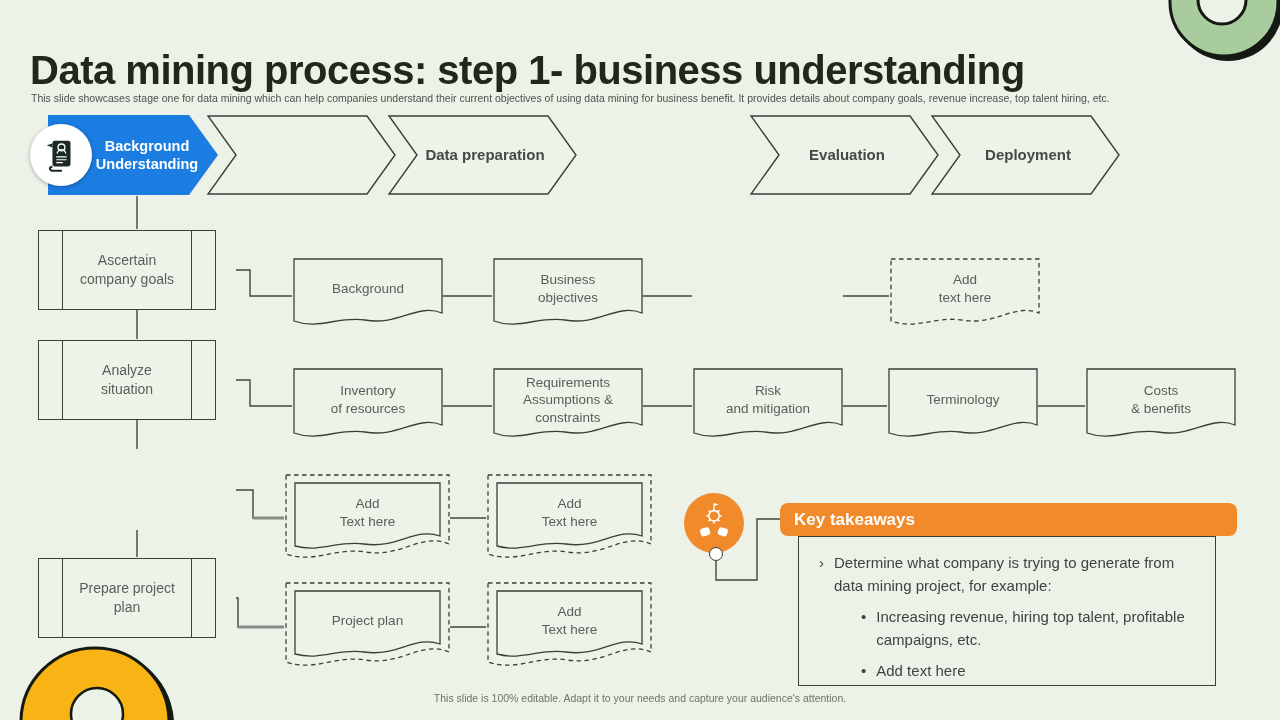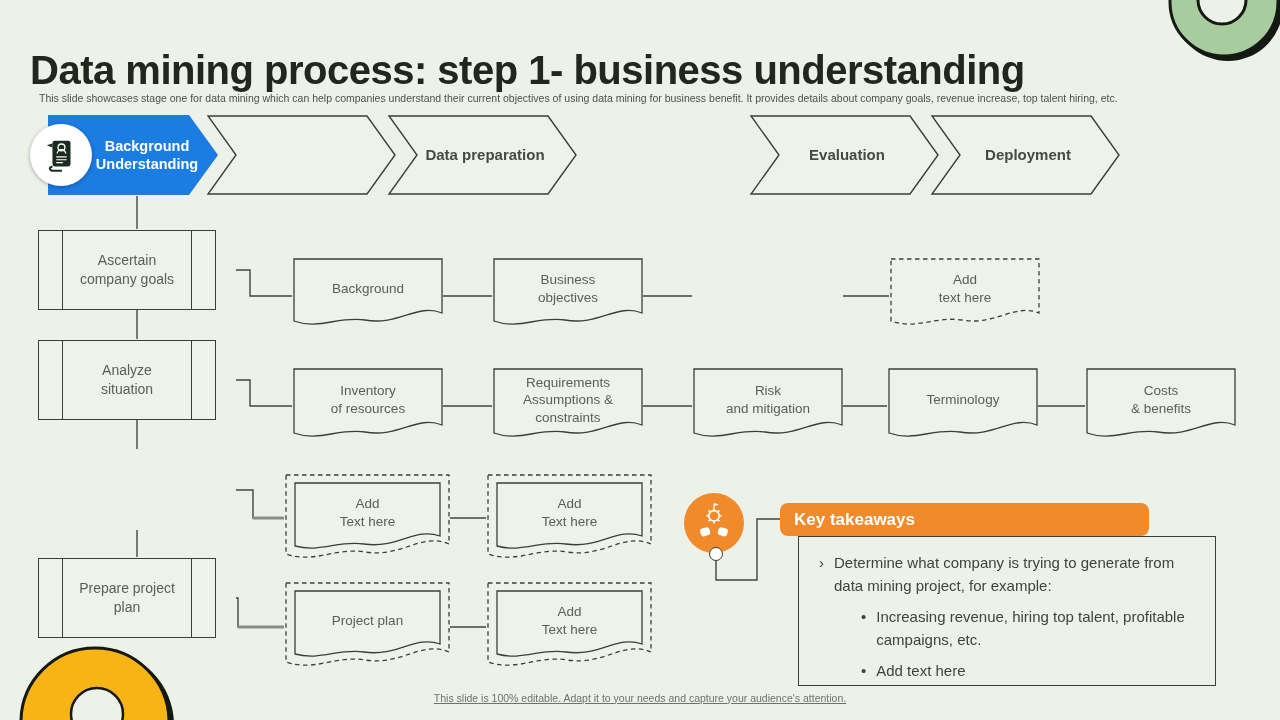--- a/index.html
+++ b/index.html
@@ -8,22 +8,22 @@
     --blue:#1b7ce2; --orange:#f18a2b; --green:#a9cc9e; --yellow:#f8b415;
   }
   *{box-sizing:border-box;}
   html,body{margin:0;padding:0;}
   body{font-family:"Liberation Sans",sans-serif;background:#d8d8d8;}
   #slide{position:relative;width:1280px;height:720px;background:var(--bg);overflow:hidden;}
 
   
   .title{position:absolute;left:30px;top:22px;width:1140px;font-size:40px;font-weight:800;
          letter-spacing:-.5px;color:var(--title);line-height:1.05;}
-  .subtitle{position:absolute;left:39px;top:81px;width:1120px;font-size:10.5px;color:var(--muted);}
-  .footer{position:absolute;left:0;bottom:6px;width:100%;text-align:center;font-size:10.5px;color:#6d746a;text-decoration:underline;}
+  .subtitle{position:absolute;left:31px;top:81px;width:1120px;font-size:10.5px;color:var(--muted);}
+  .footer{position:absolute;left:0;bottom:6px;width:100%;text-align:center;font-size:10.5px;color:#6d746a;}
 
   
   .chev{position:absolute;top:115px;height:80px;}
   .chev svg{position:absolute;left:0;top:0;width:100%;height:100%;overflow:visible;}
   .chev-label{position:absolute;top:0;bottom:0;left:34px;right:30px;display:flex;align-items:center;
               justify-content:center;text-align:center;font-weight:bold;font-size:15px;color:#454b44;
               white-space:pre-line;line-height:1.25;}
   .chev.active .chev-label{left:46px;right:18px;color:#fff;font-size:14.5px;}
   .step-circle{position:absolute;left:30px;top:124px;width:62px;height:62px;border-radius:50%;
                background:#fff;box-shadow:0 1px 4px rgba(0,0,0,.3);display:flex;align-items:center;justify-content:center;}
@@ -46,21 +46,21 @@
              justify-content:center;text-align:center;white-space:pre-line;font-size:13.5px;
              color:var(--boxtext);line-height:1.3;}
   .doc.double .doc-label{bottom:22px;top:6px;}
 
   
   .connectors{position:absolute;inset:0;pointer-events:none;}
   .connectors path{fill:none;stroke:#41463e;stroke-width:1.4px;}
   .connectors path.thick{stroke:#878c85;stroke-width:3px;}
 
   
-  .kt-bar{position:absolute;left:780px;top:503px;width:369px;height:33px;background:var(--orange);
+  .kt-bar{position:absolute;left:780px;top:503px;width:457px;height:33px;background:var(--orange);
           border-radius:8px;display:flex;align-items:center;padding-left:14px;color:#fff;
           font-weight:bold;font-size:17px;}
   .kt-box{position:absolute;left:798px;top:536px;width:418px;height:150px;border:1.5px solid var(--ink);}
   .kt-li{display:flex;gap:10px;font-size:15px;color:#3d433d;line-height:1.5;}
   .kt-li.l1{margin:15px 12px 0 20px;}
   .kt-li.l2{margin:9px 12px 0 62px;}
   .kt-marker{flex:0 0 auto;color:#3d433d;}
   .kt-circle{position:absolute;left:684px;top:493px;width:60px;height:60px;border-radius:50%;
              background:var(--orange);display:flex;align-items:center;justify-content:center;}
   .kt-node{position:absolute;left:709px;top:547px;width:14px;height:14px;border-radius:50%;

